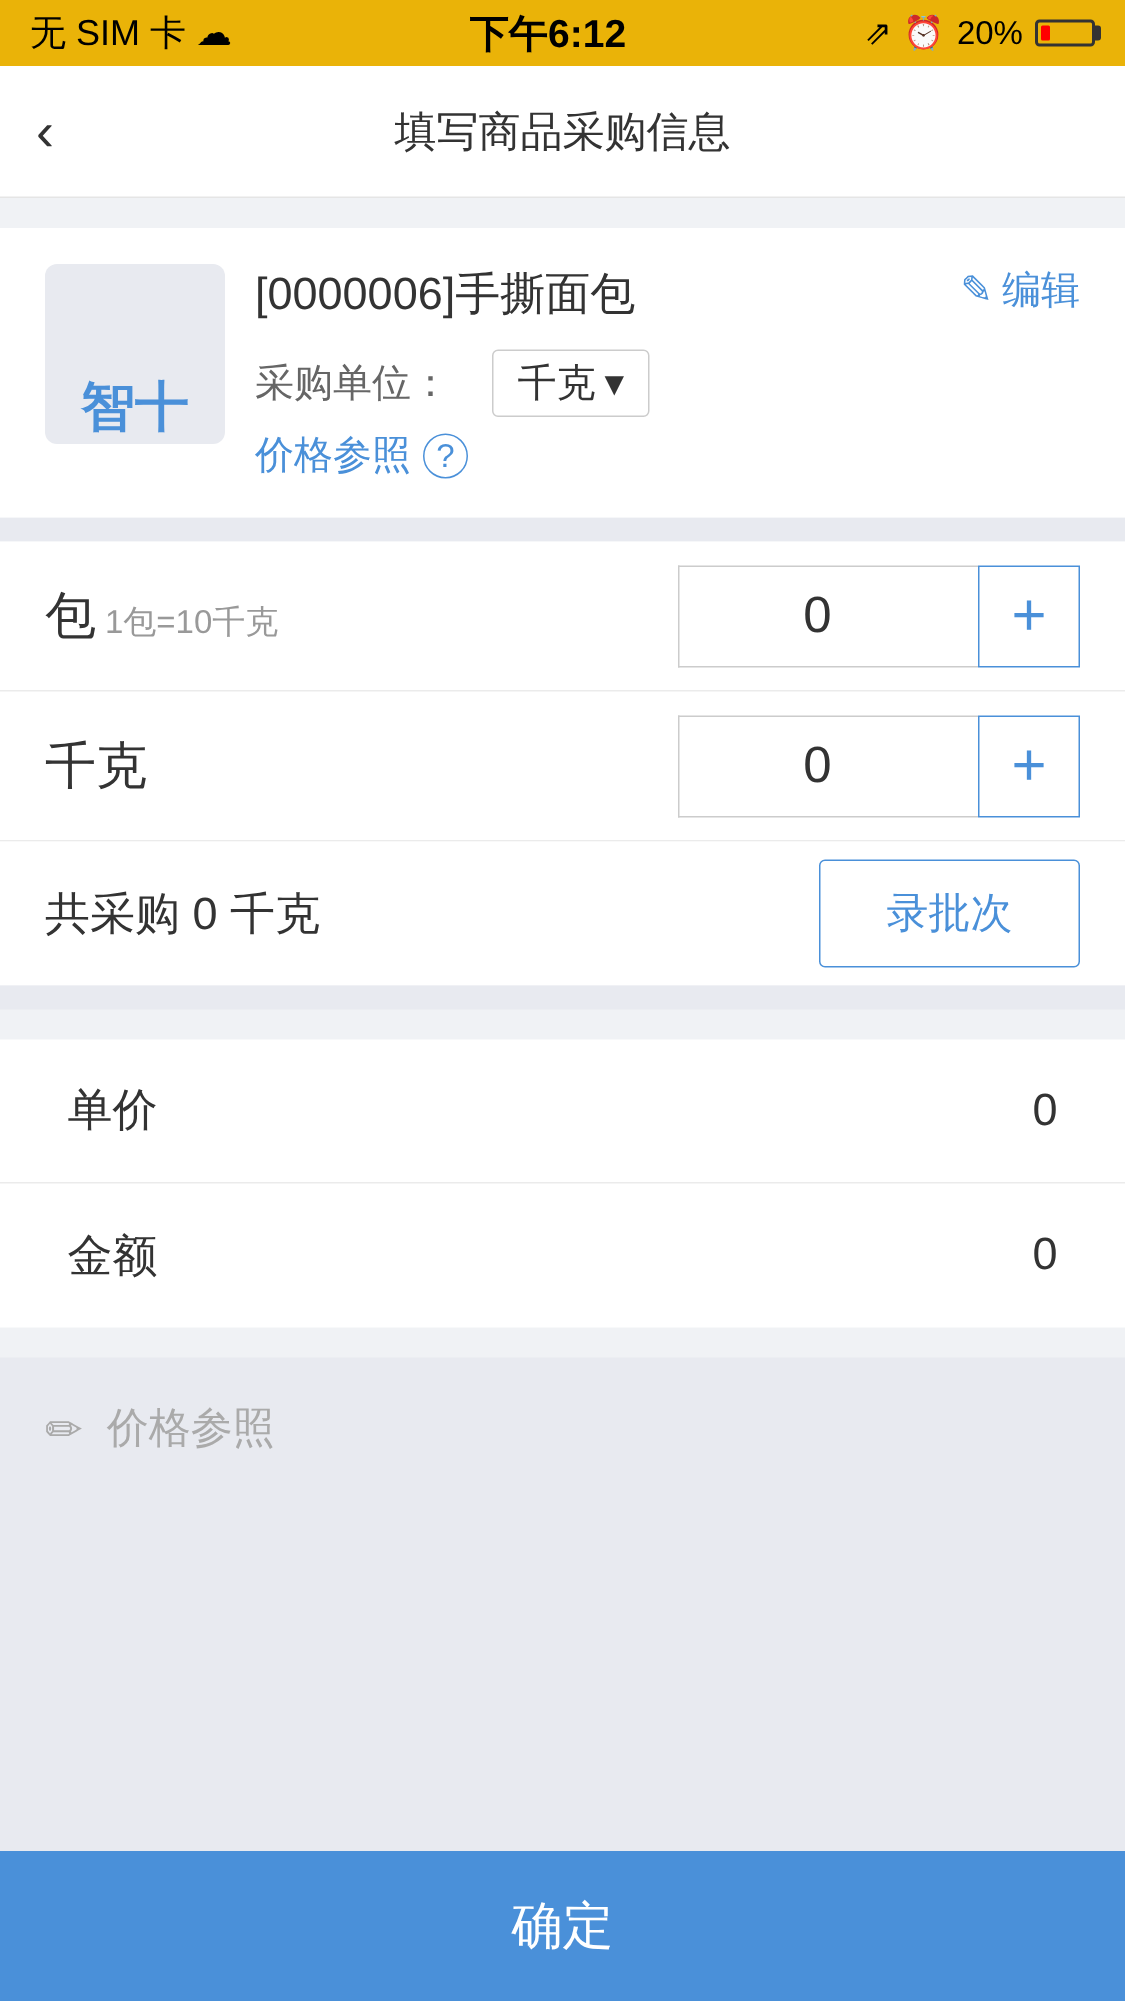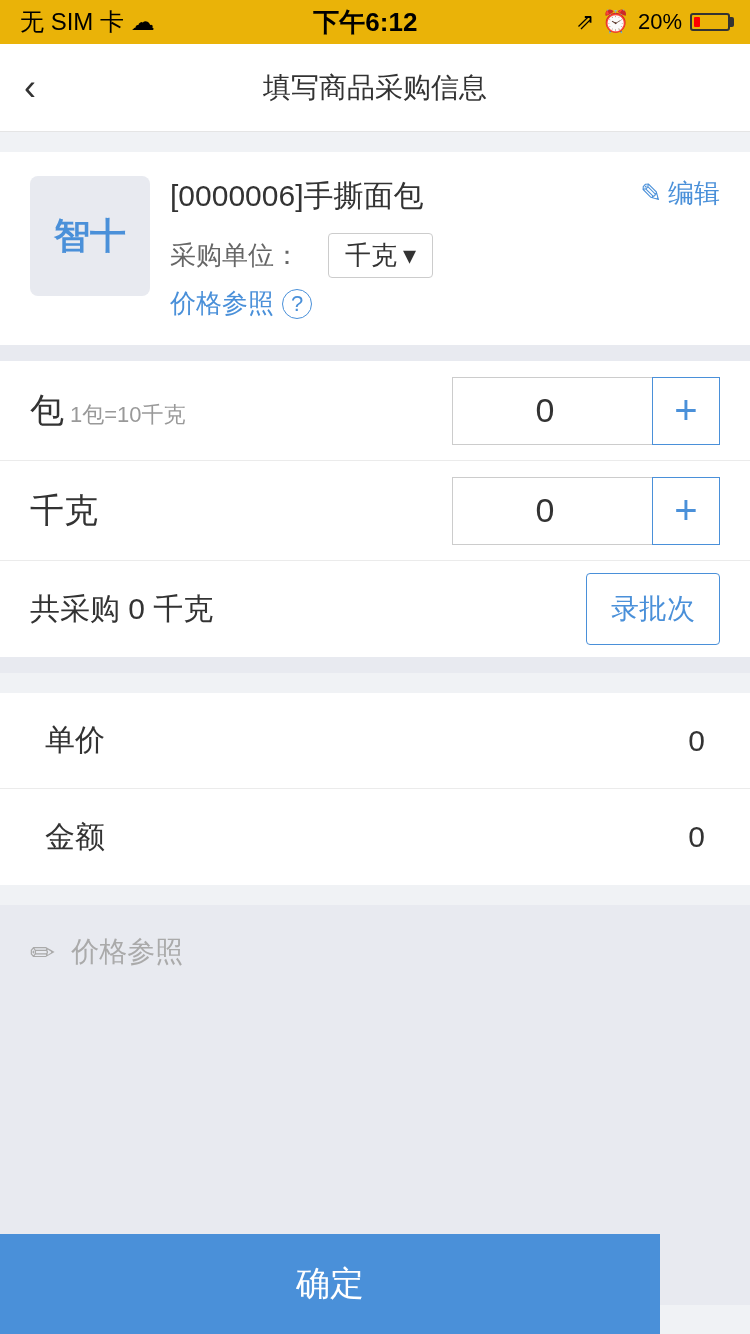--- a/index.html
+++ b/index.html
@@ -69,21 +69,21 @@
       align-items: flex-start;
       gap: 20px;
       position: relative;
     }
     .product-thumb {
       width: 120px;
       height: 120px;
       background: #e8eaf0;
       border-radius: 8px;
       display: flex;
-      align-items: center;
+      align-items: flex-end;
       justify-content: center;
       flex-shrink: 0;
       color: #4a90d9;
       font-size: 36px;
       font-weight: bold;
     }
     .product-info { flex: 1; }
     .product-name {
       font-size: 30px;
       color: #333;
@@ -197,21 +197,21 @@
     }
     .summary-text {
       font-size: 30px;
       color: #333;
     }
     .batch-btn {
       border: 1px solid #4a90d9;
       color: #4a90d9;
       background: #fff;
       font-size: 28px;
-      padding: 16px 24px;
+      padding: 16px 44px;
       border-radius: 4px;
       cursor: pointer;
     }
 
     
     .price-section {
       background: #fff;
       margin-top: 20px;
     }
     .price-row {
@@ -251,21 +251,21 @@
     .remark-placeholder {
       font-size: 28px;
       color: #aaa;
     }
 
     
     .confirm-bar {
       position: fixed;
       bottom: 0;
       left: 0;
-      width: 660px;
+      width: 750px;
       height: 100px;
       background: #4a90d9;
       display: flex;
       align-items: center;
       justify-content: center;
       cursor: pointer;
     }
     .confirm-label {
       color: #fff;
       font-size: 34px;

